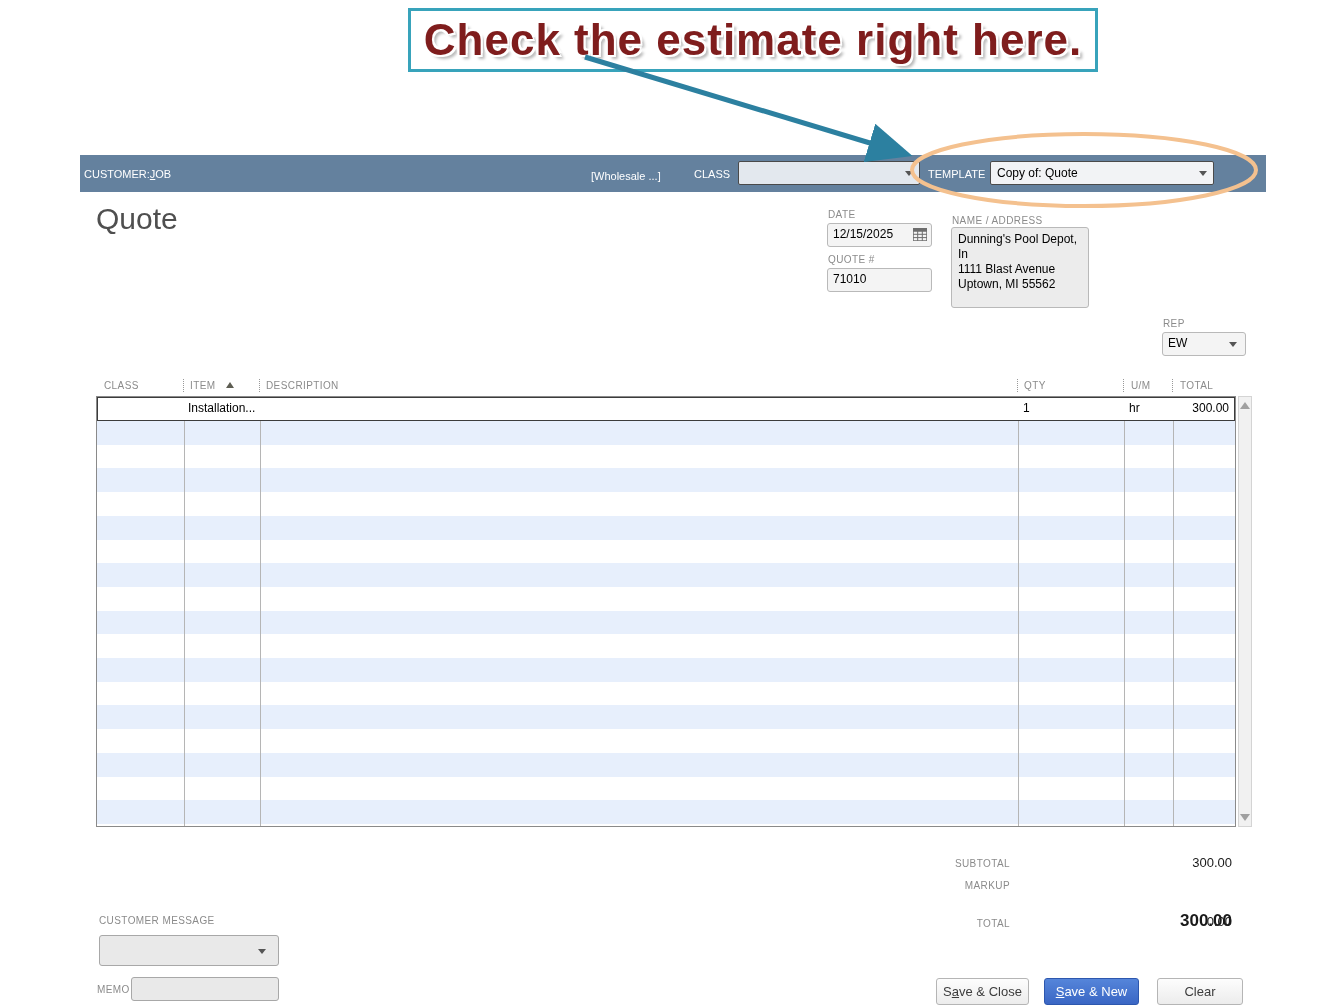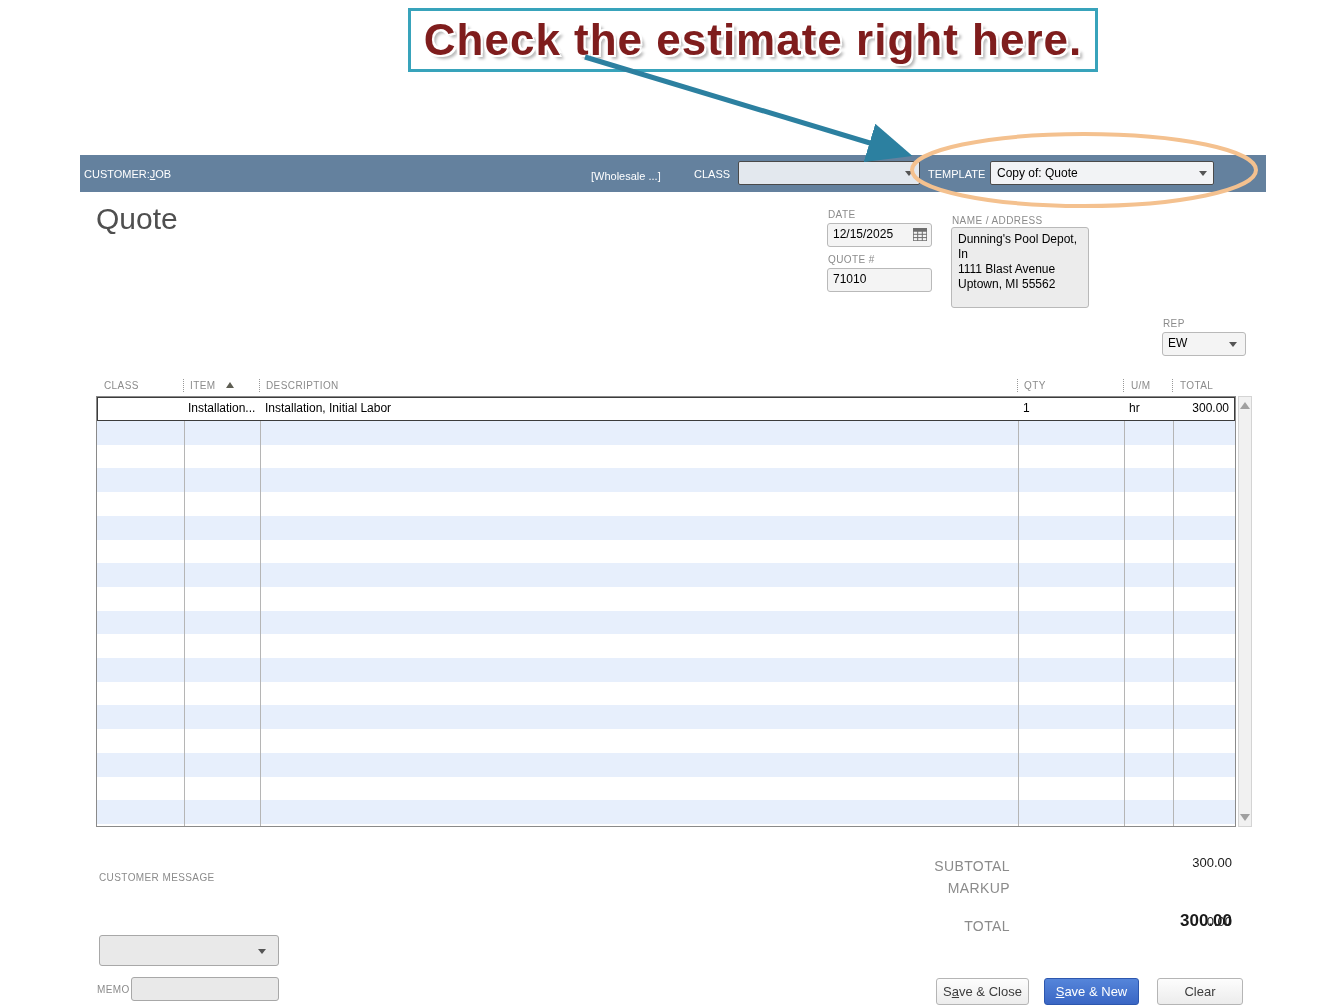--- a/index.html
+++ b/index.html
@@ -62,21 +62,21 @@
              background:#f1f1f1; border:1px solid #d4d4d4; }
   .scroll-btn { position:absolute; left:0; width:12px; height:15px; display:flex;
                 align-items:center; justify-content:center; }
   .tri-up { width:0; height:0; border-left:5px solid transparent; border-right:5px solid transparent;
             border-bottom:7px solid #a0a0a0; }
   .tri-down { width:0; height:0; border-left:5px solid transparent; border-right:5px solid transparent;
               border-top:7px solid #a0a0a0; }
 
   
   .tot-label { position:absolute; left:900px; width:110px; text-align:right;
-               font-size:14px; color:#8b8b8b; letter-spacing:.4px; }
+               font-size:10px; color:#8b8b8b; letter-spacing:.4px; }
   .tot-value { position:absolute; left:1130px; width:102px; text-align:right;
                font-size:13px; color:#1a1a1a; }
   .tot-value.big { font-size:17px; font-weight:bold; }
 
   
   .cm-combo { position:absolute; left:99px; top:935px; width:180px; height:31px;
               background:#e9e9e9; border:1px solid #a8a8a8; border-radius:3px; }
   .memo-input { position:absolute; left:131px; top:977px; width:148px; height:24px;
                 background:#e9e9e9; border:1px solid #a8a8a8; border-radius:3px;
                 font-size:12px; padding:0 5px; font-family:"Liberation Sans",sans-serif; }
@@ -176,21 +176,20 @@
     <div class="stripes"></div>
     <span class="colline" style="left:87px;"></span>
     <span class="colline" style="left:163px;"></span>
     <span class="colline" style="left:921px;"></span>
     <span class="colline" style="left:1027px;"></span>
     <span class="colline" style="left:1076px;"></span>
 
     <div class="row1">
       <span class="cell" style="left:4px; width:80px;"></span>
       <span class="cell" style="left:90px; width:70px;">Installation...</span>
-      <span class="cell" style="left:167px; width:740px;">Installation, Initial Labor</span>
       <span class="cell" style="left:925px; width:95px;">1</span>
       <span class="cell" style="left:1031px; width:42px;">hr</span>
       <span class="cell" style="left:1078px; right:5px; text-align:right;">300.00</span>
     </div>
   </div>
 
   <div class="vscroll">
     <div class="scroll-btn" style="top:1px;">
       <span class="tri-up"></span>
     </div>
@@ -199,21 +198,21 @@
     </div>
   </div>
 
   <span class="tot-label" style="top:858px;">SUBTOTAL</span>
   <span class="tot-value" style="top:855px;">300.00</span>
   <span class="tot-label" style="top:880px;">MARKUP</span>
   <span class="tot-value" style="top:914px;">0.00</span>
   <span class="tot-label" style="top:918px;">TOTAL</span>
   <span class="tot-value big" style="top:911px;">300.00</span>
 
-  <span class="flabel" style="left:99px; top:872px;">CUSTOMER MESSAGE</span>
+  <span class="flabel" style="left:99px; top:915px;">CUSTOMER MESSAGE</span>
   <div class="cm-combo">
     <span style="font-size:12px; line-height:29px; padding-left:6px;"></span>
     <span class="dd-arrow" style="right:12px;"></span>
   </div>
 
   <span class="flabel" style="left:97px; top:984px;">MEMO</span>
   <input class="memo-input" value="" style="">
 
   <div class="btn btn-plain" style="left:936px; width:93px;"><span>S</span><span class="u">a</span><span>ve &amp; Close</span></div>
 

